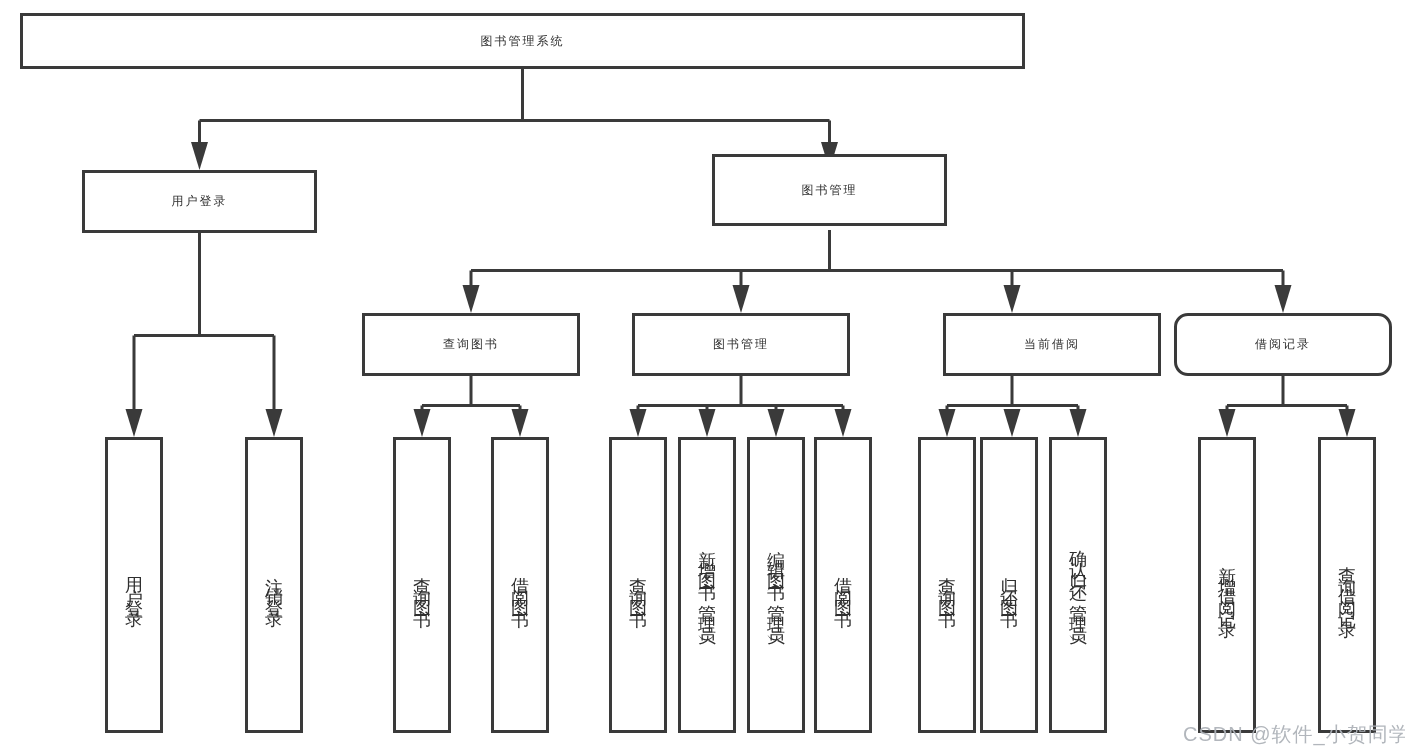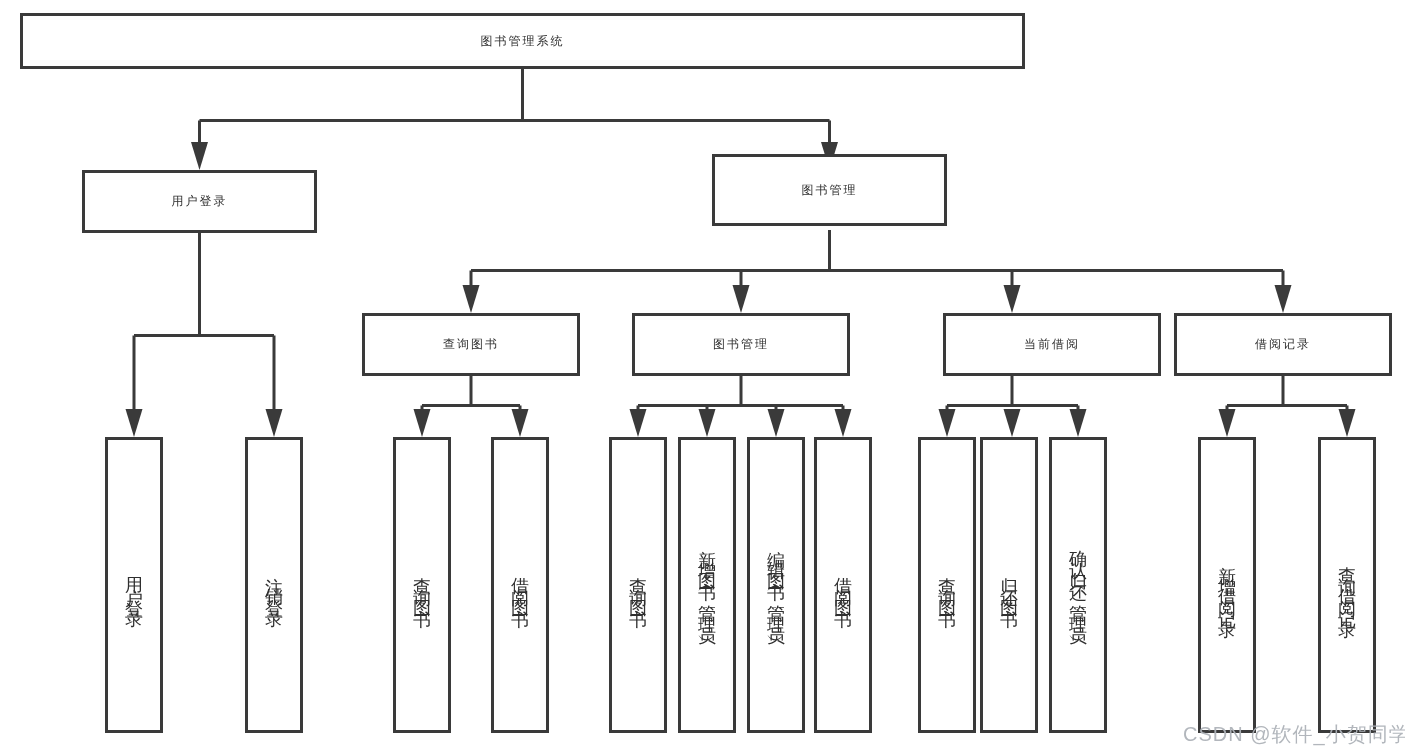--- a/index.html
+++ b/index.html
@@ -41,21 +41,21 @@
   
   .n-root  { left: 20px;  top: 13px;  width: 1005px; height: 56px; }
   
   .n-l2a   { left: 82px;  top: 170px; width: 235px;  height: 63px; }
   .n-l2b   { left: 712px; top: 154px; width: 235px;  height: 72px; }
   
   .n-l3    { top: 313px; width: 218px; height: 63px; }
   .n-l3a   { left: 362px; }
   .n-l3b   { left: 632px; }
   .n-l3c   { left: 903px; margin-left: 40px; }
-  .n-l3d   { left: 1174px; }
+  .n-l3d   { left: 1174px; border-radius: 14px; }
   
   .leaf    { top: 437px; width: 58px; height: 296px; }
   .lf1  { left: 105px; }
   .lf2  { left: 245px; }
   .lf3  { left: 393px; }
   .lf4  { left: 491px; }
   .lf5  { left: 609px; }
   .lf6  { left: 678px; }
   .lf7  { left: 747px; }
   .lf8  { left: 814px; }

